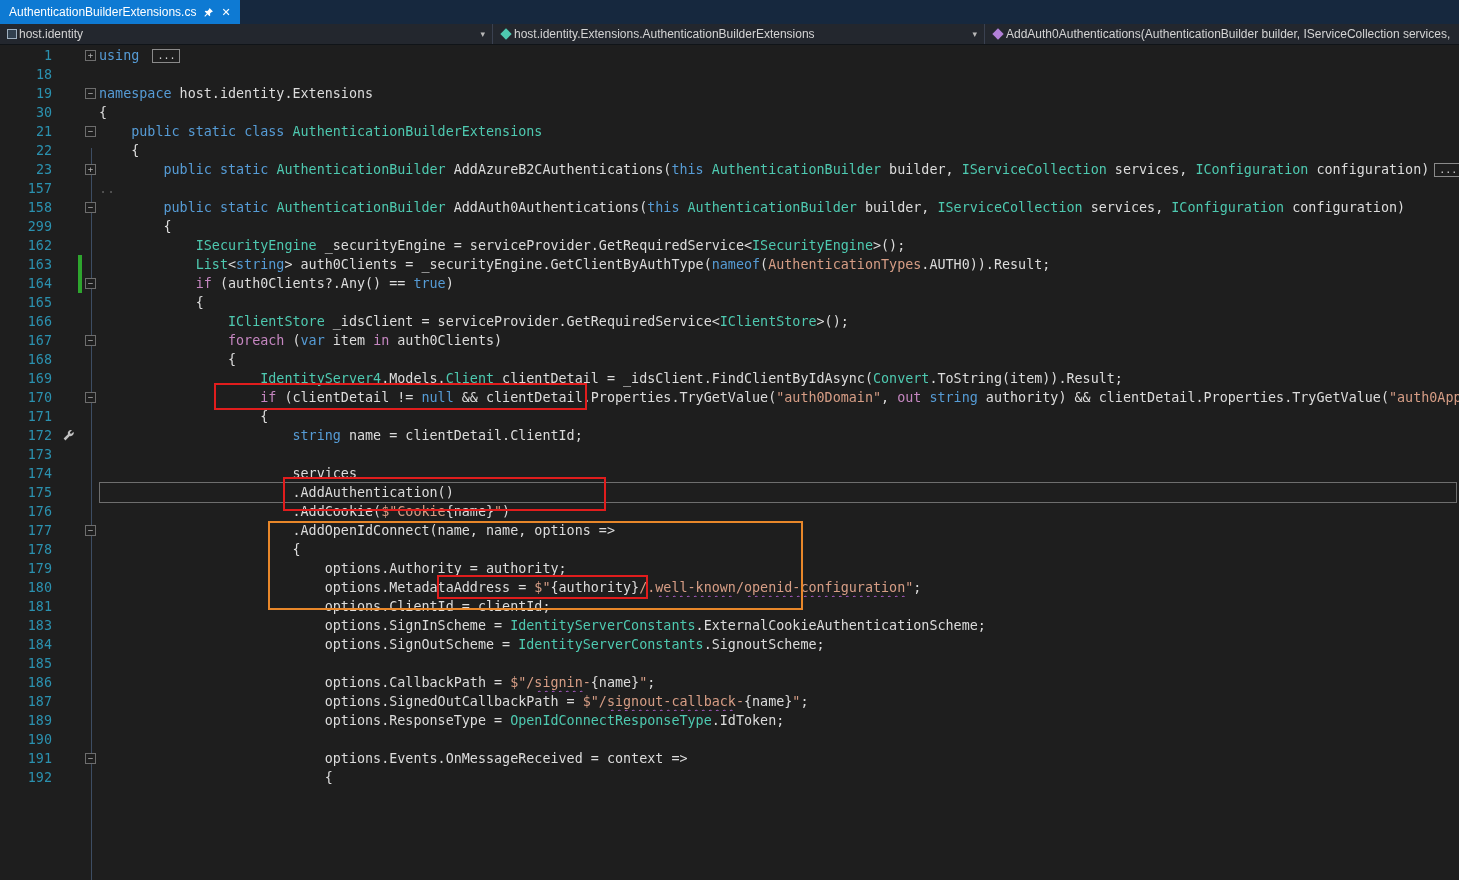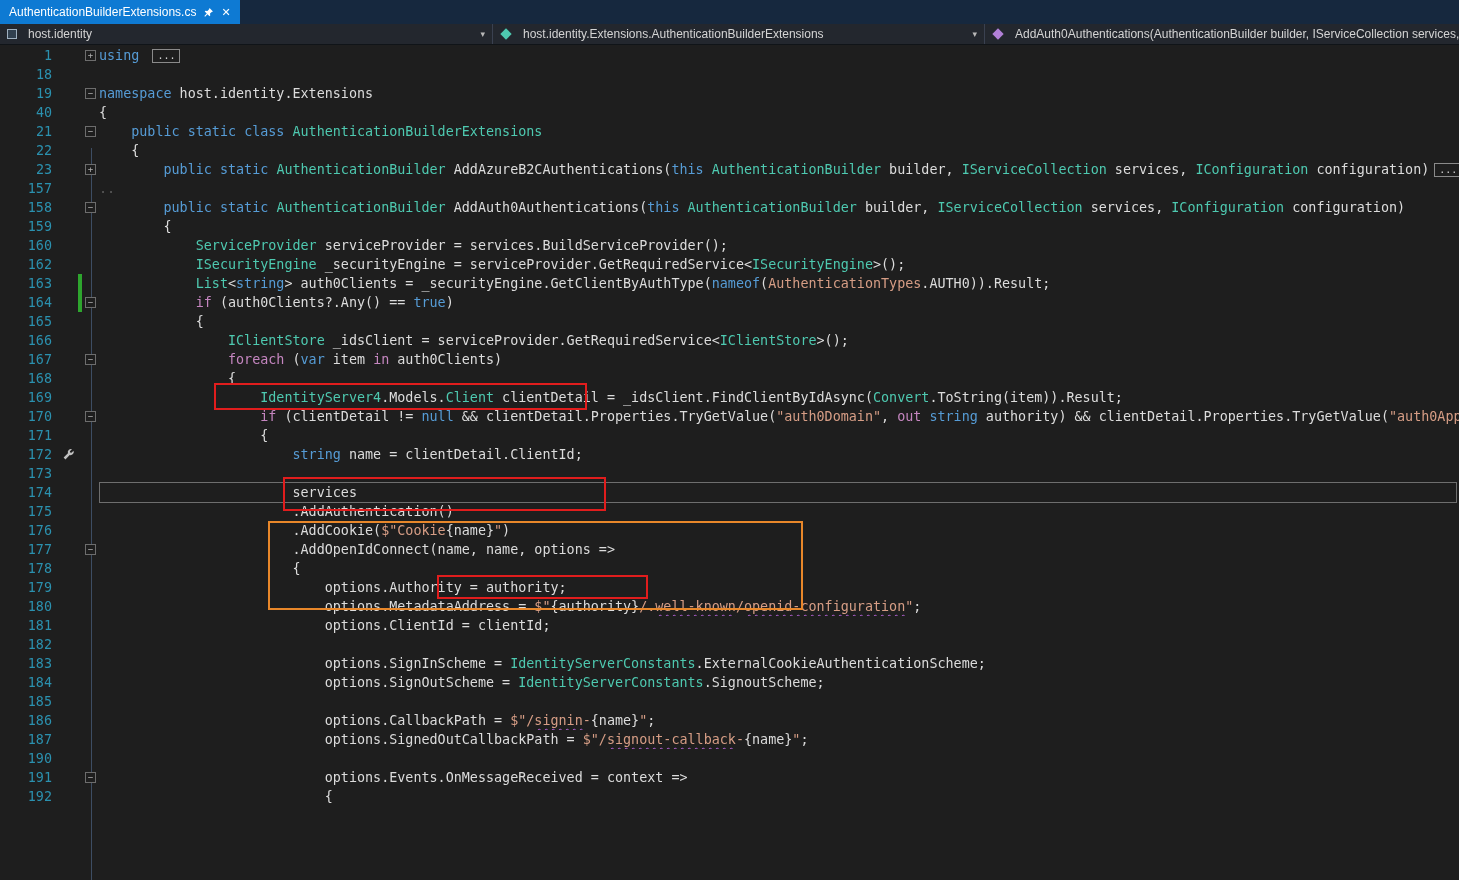--- a/index.html
+++ b/index.html
@@ -8,21 +8,21 @@
 
   
   .tabbar{height:24px;background:var(--tabbar-bg,#16283e);display:flex;align-items:stretch}
   .tab{background:var(--active-tab,#0e7ad3);color:#fff;display:flex;align-items:center;gap:7px;
        padding:12px 9px;font-size:12px;white-space:nowrap;cursor:default}
   .tab .ticon{display:flex;align-items:center}
   .tab .close{font-size:11px;line-height:11px}
 
   
   .breadcrumb{height:21px;background:var(--breadcrumb-bg,#23272e);display:flex;border-bottom:1px solid #101418}
-  .bc{display:flex;align-items:center;gap:11px;padding:10px 7px;border-right:1px solid #3a4150;
+  .bc{display:flex;align-items:center;gap:2px;padding:10px 7px;border-right:1px solid #3a4150;
       font-size:12px;color:#d4d4d4;white-space:nowrap;overflow:hidden}
   .bc:nth-child(1){width:493px}
   .bc:nth-child(2){width:492px}
   .bc:nth-child(3){flex:1;border-right:none}
   .bc .chev{margin-left:auto;color:#b8b8b8;font-size:9px;padding-left:6px}
   .glyph-project{width:10px;height:10px;border:1px solid #9fb0c0;background:#31404f;flex:0 0 auto}
   .glyph-class{width:8px;height:8px;background:#4ec9b0;transform:rotate(45deg);flex:0 0 auto;margin:0 2px}
   .glyph-method{width:8px;height:8px;background:#b180d7;transform:rotate(45deg);flex:0 0 auto;margin:0 2px}
 
   
@@ -89,28 +89,27 @@
     <span>AddAuth0Authentications(AuthenticationBuilder builder, IServiceCollection services, </span>
   </div>
 </div>
 
 <div class="editor">
   <div class="vline"></div>
   <div>
       <div class="row"><span class="ln">1</span><span class="ic"></span><span class="chg"></span><span class="fold"><span class="fbox">+</span></span><span class="code"><span class="k">using</span><span class="p"> </span><span class="cbox">...</span></span></div>
       <div class="row"><span class="ln">18</span><span class="ic"></span><span class="chg"></span><span class="fold"></span><span class="code"></span></div>
       <div class="row"><span class="ln">19</span><span class="ic"></span><span class="chg"></span><span class="fold"><span class="fbox">−</span></span><span class="code"><span class="k">namespace</span><span class="p"> host.identity.Extensions</span></span></div>
-      <div class="row"><span class="ln">40</span><span class="ic"></span><span class="chg"></span><span class="fold"></span><span class="code"><span class="p">{</span></span></div>
+      <div class="row"><span class="ln">30</span><span class="ic"></span><span class="chg"></span><span class="fold"></span><span class="code"><span class="p">{</span></span></div>
       <div class="row"><span class="ln">21</span><span class="ic"></span><span class="chg"></span><span class="fold"><span class="fbox">−</span></span><span class="code"><span class="p">    </span><span class="k">public</span><span class="p"> </span><span class="k">static</span><span class="p"> </span><span class="k">class</span><span class="p"> </span><span class="t">AuthenticationBuilderExtensions</span></span></div>
       <div class="row"><span class="ln">22</span><span class="ic"></span><span class="chg"></span><span class="fold"></span><span class="code"><span class="p">    {</span></span></div>
       <div class="row"><span class="ln">23</span><span class="ic"></span><span class="chg"></span><span class="fold"><span class="fbox">+</span></span><span class="code"><span class="p">        </span><span class="k">public</span><span class="p"> </span><span class="k">static</span><span class="p"> </span><span class="t">AuthenticationBuilder</span><span class="p"> AddAzureB2CAuthentications(</span><span class="k">this</span><span class="p"> </span><span class="t">AuthenticationBuilder</span><span class="p"> builder, </span><span class="t">IServiceCollection</span><span class="p"> services, </span><span class="t">IConfiguration</span><span class="p"> configuration)</span><span class="cbox">...</span></span></div>
       <div class="row"><span class="ln">157</span><span class="ic"></span><span class="chg"></span><span class="fold"></span><span class="code"><span class="d">..</span></span></div>
       <div class="row"><span class="ln">158</span><span class="ic"></span><span class="chg"></span><span class="fold"><span class="fbox">−</span></span><span class="code"><span class="p">        </span><span class="k">public</span><span class="p"> </span><span class="k">static</span><span class="p"> </span><span class="t">AuthenticationBuilder</span><span class="p"> AddAuth0Authentications(</span><span class="k">this</span><span class="p"> </span><span class="t">AuthenticationBuilder</span><span class="p"> builder, </span><span class="t">IServiceCollection</span><span class="p"> services, </span><span class="t">IConfiguration</span><span class="p"> configuration)</span></span></div>
-      <div class="row"><span class="ln">159</span><span class="ic"></span><span class="chg"></span><span class="fold"></span><span class="code"><span class="p">        {</span></span></div>
-      <div class="row"><span class="ln">160</span><span class="ic"></span><span class="chg"></span><span class="fold"></span><span class="code"><span class="p">            </span><span class="t">ServiceProvider</span><span class="p"> serviceProvider = services.BuildServiceProvider();</span></span></div>
+      <div class="row"><span class="ln">299</span><span class="ic"></span><span class="chg"></span><span class="fold"></span><span class="code"><span class="p">        {</span></span></div>
       <div class="row"><span class="ln">162</span><span class="ic"></span><span class="chg"></span><span class="fold"></span><span class="code"><span class="p">            </span><span class="t">ISecurityEngine</span><span class="p"> _securityEngine = serviceProvider.GetRequiredService&lt;</span><span class="t">ISecurityEngine</span><span class="p">&gt;();</span></span></div>
       <div class="row"><span class="ln">163</span><span class="ic"></span><span class="chg on"></span><span class="fold"></span><span class="code"><span class="p">            </span><span class="t">List</span><span class="p">&lt;</span><span class="k">string</span><span class="p">&gt; auth0Clients = _securityEngine.GetClientByAuthType(</span><span class="k">nameof</span><span class="p">(</span><span class="s">AuthenticationTypes</span><span class="p">.AUTH0)).Result;</span></span></div>
       <div class="row"><span class="ln">164</span><span class="ic"></span><span class="chg on"></span><span class="fold"><span class="fbox">−</span></span><span class="code"><span class="p">            </span><span class="c">if</span><span class="p"> (auth0Clients?.Any() == </span><span class="k">true</span><span class="p">)</span></span></div>
       <div class="row"><span class="ln">165</span><span class="ic"></span><span class="chg"></span><span class="fold"></span><span class="code"><span class="p">            {</span></span></div>
       <div class="row"><span class="ln">166</span><span class="ic"></span><span class="chg"></span><span class="fold"></span><span class="code"><span class="p">                </span><span class="t">IClientStore</span><span class="p"> _idsClient = serviceProvider.GetRequiredService&lt;</span><span class="t">IClientStore</span><span class="p">&gt;();</span></span></div>
       <div class="row"><span class="ln">167</span><span class="ic"></span><span class="chg"></span><span class="fold"><span class="fbox">−</span></span><span class="code"><span class="p">                </span><span class="c">foreach</span><span class="p"> (</span><span class="k">var</span><span class="p"> item </span><span class="c">in</span><span class="p"> auth0Clients)</span></span></div>
       <div class="row"><span class="ln">168</span><span class="ic"></span><span class="chg"></span><span class="fold"></span><span class="code"><span class="p">                {</span></span></div>
       <div class="row"><span class="ln">169</span><span class="ic"></span><span class="chg"></span><span class="fold"></span><span class="code"><span class="p">                    </span><span class="t">IdentityServer4</span><span class="p">.Models.</span><span class="t">Client</span><span class="p"> clientDetail = _idsClient.FindClientByIdAsync(</span><span class="t">Convert</span><span class="p">.ToString(item)).Result;</span></span></div>
       <div class="row"><span class="ln">170</span><span class="ic"></span><span class="chg"></span><span class="fold"><span class="fbox">−</span></span><span class="code"><span class="p">                    </span><span class="c">if</span><span class="p"> (clientDetail != </span><span class="k">null</span><span class="p"> &amp;&amp; clientDetail.Properties.TryGetValue(</span><span class="s">"auth0Domain"</span><span class="p">, </span><span class="c">out</span><span class="p"> </span><span class="k">string</span><span class="p"> authority) &amp;&amp; clientDetail.Properties.TryGetValue(</span><span class="s">"auth0Applic</span></span></div>
       <div class="row"><span class="ln">171</span><span class="ic"></span><span class="chg"></span><span class="fold"></span><span class="code"><span class="p">                    {</span></span></div>
@@ -119,26 +118,26 @@
           </svg></span><span class="chg"></span><span class="fold"></span><span class="code"><span class="p">                        </span><span class="k">string</span><span class="p"> name = clientDetail.ClientId;</span></span></div>
       <div class="row"><span class="ln">173</span><span class="ic"></span><span class="chg"></span><span class="fold"></span><span class="code"></span></div>
       <div class="row"><span class="ln">174</span><span class="ic"></span><span class="chg"></span><span class="fold"></span><span class="code"><span class="p">                        services</span></span></div>
       <div class="row"><span class="ln">175</span><span class="ic"></span><span class="chg"></span><span class="fold"></span><span class="code"><span class="p">                        .AddAuthentication()</span></span></div>
       <div class="row"><span class="ln">176</span><span class="ic"></span><span class="chg"></span><span class="fold"></span><span class="code"><span class="p">                        .AddCookie(</span><span class="s">$"Cookie</span><span class="p">{name}</span><span class="s">"</span><span class="p">)</span></span></div>
       <div class="row"><span class="ln">177</span><span class="ic"></span><span class="chg"></span><span class="fold"><span class="fbox">−</span></span><span class="code"><span class="p">                        .AddOpenIdConnect(name, name, options =&gt;</span></span></div>
       <div class="row"><span class="ln">178</span><span class="ic"></span><span class="chg"></span><span class="fold"></span><span class="code"><span class="p">                        {</span></span></div>
       <div class="row"><span class="ln">179</span><span class="ic"></span><span class="chg"></span><span class="fold"></span><span class="code"><span class="p">                            options.Authority = authority;</span></span></div>
       <div class="row"><span class="ln">180</span><span class="ic"></span><span class="chg"></span><span class="fold"></span><span class="code"><span class="p">                            options.MetadataAddress = </span><span class="s">$"</span><span class="p">{authority}</span><span class="s">/.</span><span class="s w">well-known</span><span class="s">/</span><span class="s w">openid-configuration</span><span class="s">"</span><span class="p">;</span></span></div>
       <div class="row"><span class="ln">181</span><span class="ic"></span><span class="chg"></span><span class="fold"></span><span class="code"><span class="p">                            options.ClientId = clientId;</span></span></div>
-      <div class="row"><span class="ln">182</span><span class="ic"></span><span class="chg"></span><span class="fold"></span><span class="code"></span></div>
       <div class="row"><span class="ln">183</span><span class="ic"></span><span class="chg"></span><span class="fold"></span><span class="code"><span class="p">                            options.SignInScheme = </span><span class="t">IdentityServerConstants</span><span class="p">.ExternalCookieAuthenticationScheme;</span></span></div>
       <div class="row"><span class="ln">184</span><span class="ic"></span><span class="chg"></span><span class="fold"></span><span class="code"><span class="p">                            options.SignOutScheme = </span><span class="t">IdentityServerConstants</span><span class="p">.SignoutScheme;</span></span></div>
       <div class="row"><span class="ln">185</span><span class="ic"></span><span class="chg"></span><span class="fold"></span><span class="code"></span></div>
       <div class="row"><span class="ln">186</span><span class="ic"></span><span class="chg"></span><span class="fold"></span><span class="code"><span class="p">                            options.CallbackPath = </span><span class="s">$"/</span><span class="s w">signin</span><span class="s">-</span><span class="p">{name}</span><span class="s">"</span><span class="p">;</span></span></div>
       <div class="row"><span class="ln">187</span><span class="ic"></span><span class="chg"></span><span class="fold"></span><span class="code"><span class="p">                            options.SignedOutCallbackPath = </span><span class="s">$"/</span><span class="s w">signout-callback</span><span class="s">-</span><span class="p">{name}</span><span class="s">"</span><span class="p">;</span></span></div>
+      <div class="row"><span class="ln">189</span><span class="ic"></span><span class="chg"></span><span class="fold"></span><span class="code"><span class="p">                            options.ResponseType = </span><span class="t">OpenIdConnectResponseType</span><span class="p">.IdToken;</span></span></div>
       <div class="row"><span class="ln">190</span><span class="ic"></span><span class="chg"></span><span class="fold"></span><span class="code"></span></div>
       <div class="row"><span class="ln">191</span><span class="ic"></span><span class="chg"></span><span class="fold"><span class="fbox">−</span></span><span class="code"><span class="p">                            options.Events.OnMessageReceived = context =&gt;</span></span></div>
       <div class="row"><span class="ln">192</span><span class="ic"></span><span class="chg"></span><span class="fold"></span><span class="code"><span class="p">                            {</span></span></div>
     </div>
 </div>
 
 <div class="curline"></div>
 <div class="ann ann-1" style="border-color: rgb(225, 29, 29);"></div>
 <div class="ann ann-2" style="border-color: rgb(225, 29, 29);"></div>
 <div class="ann ann-3" style="border-color: rgb(232, 135, 42);"></div>

